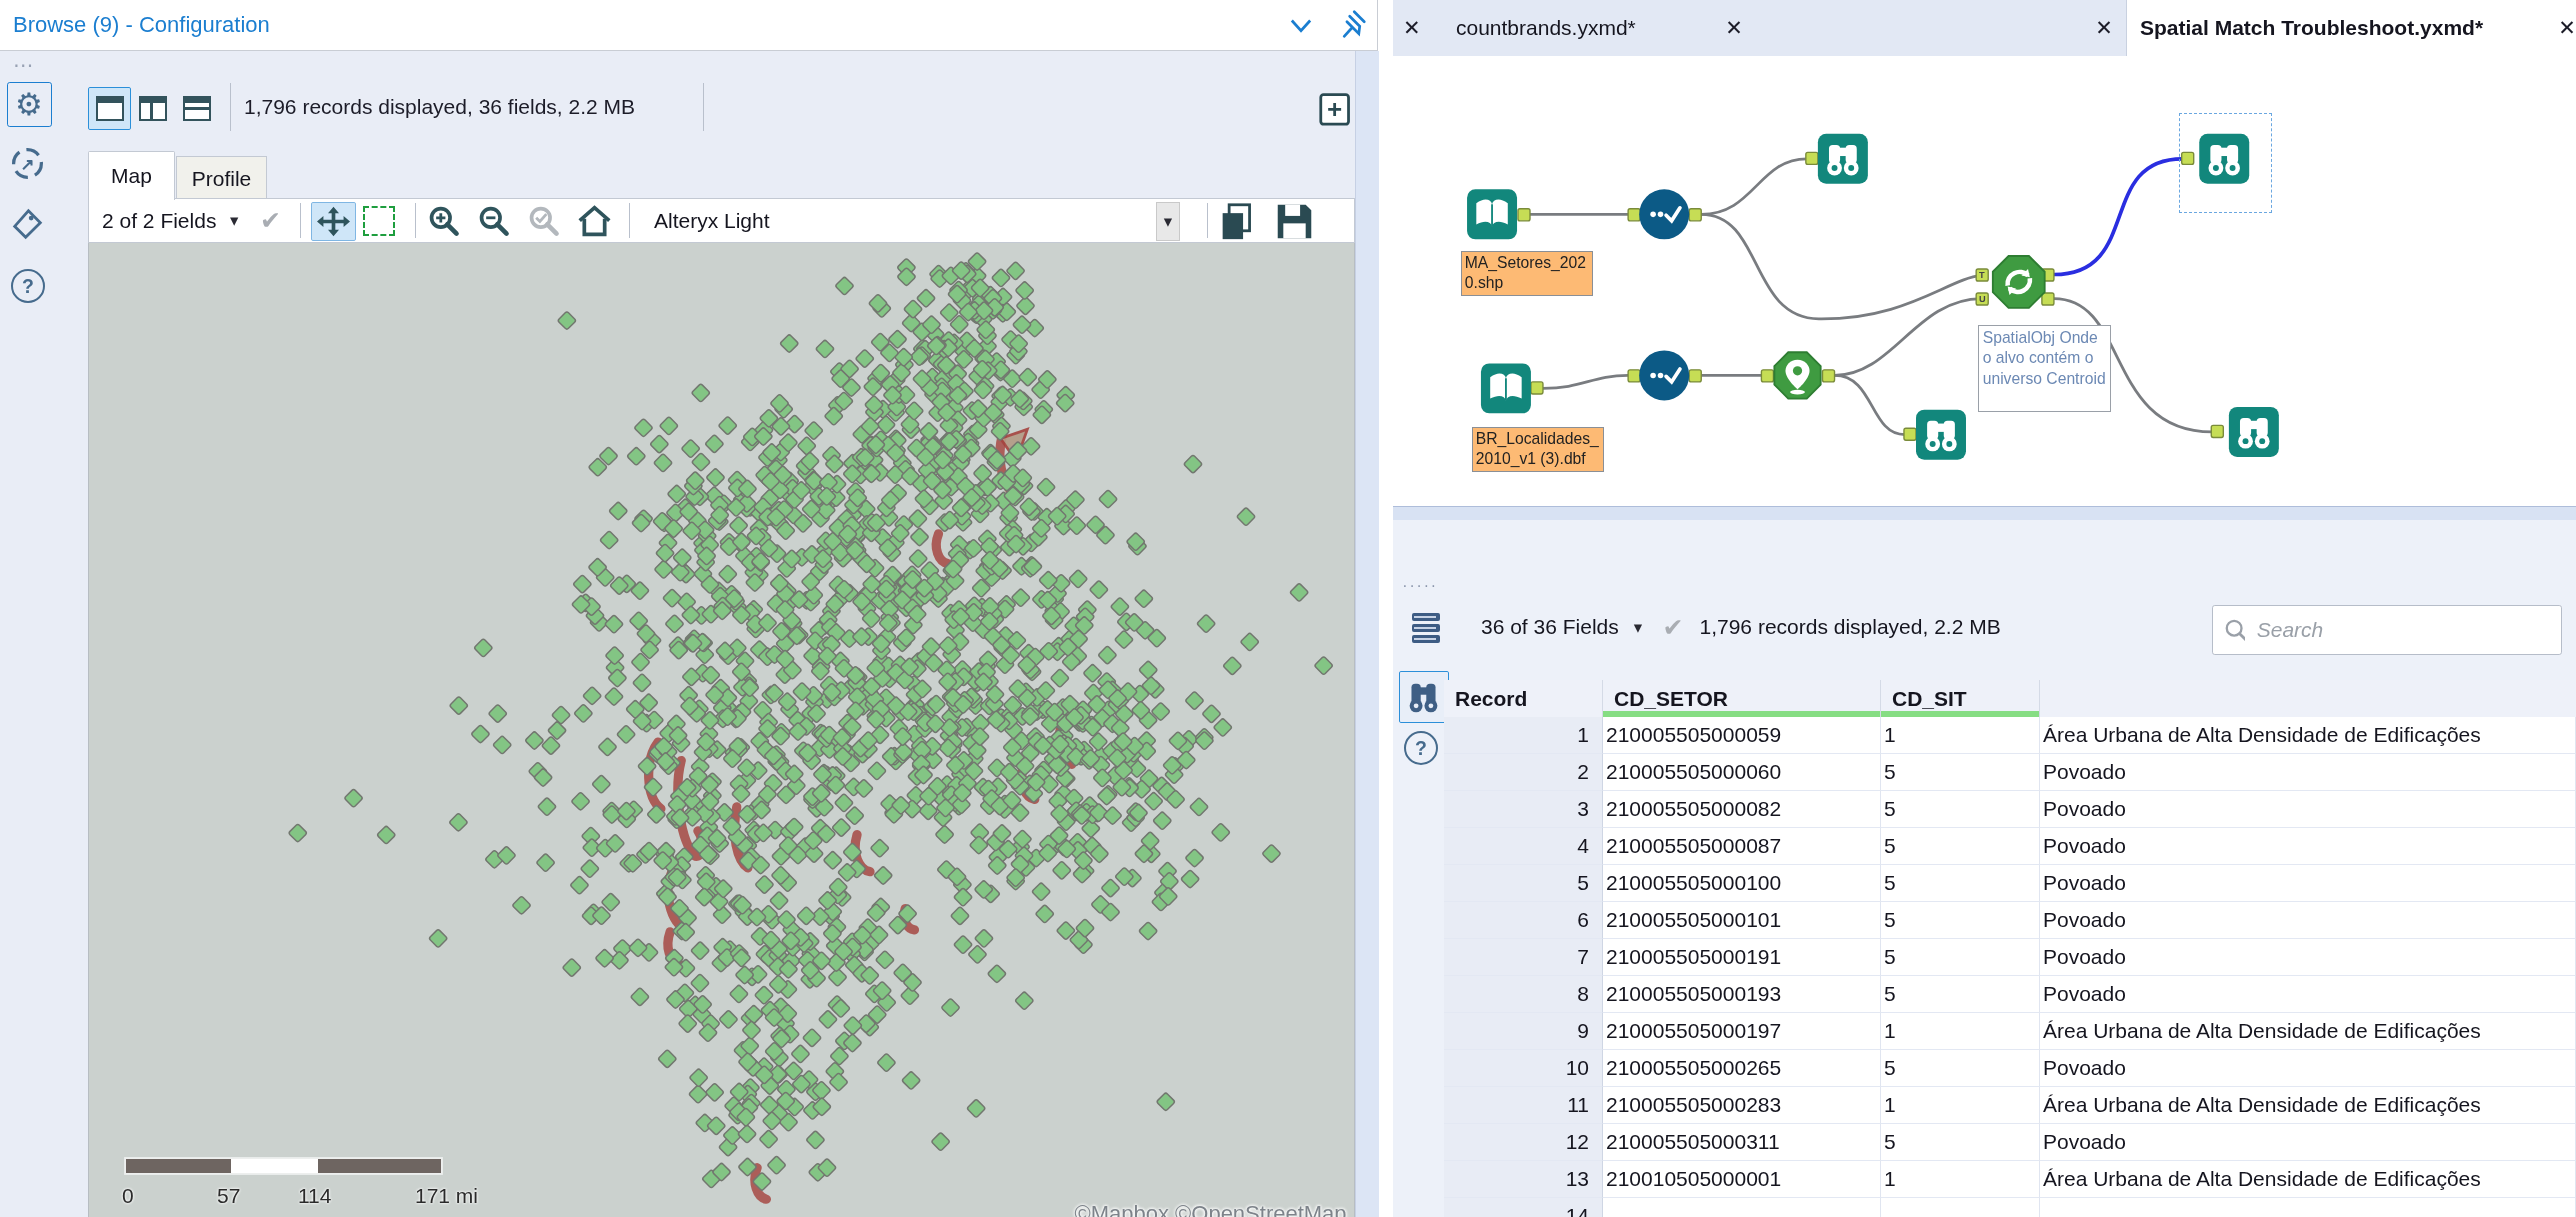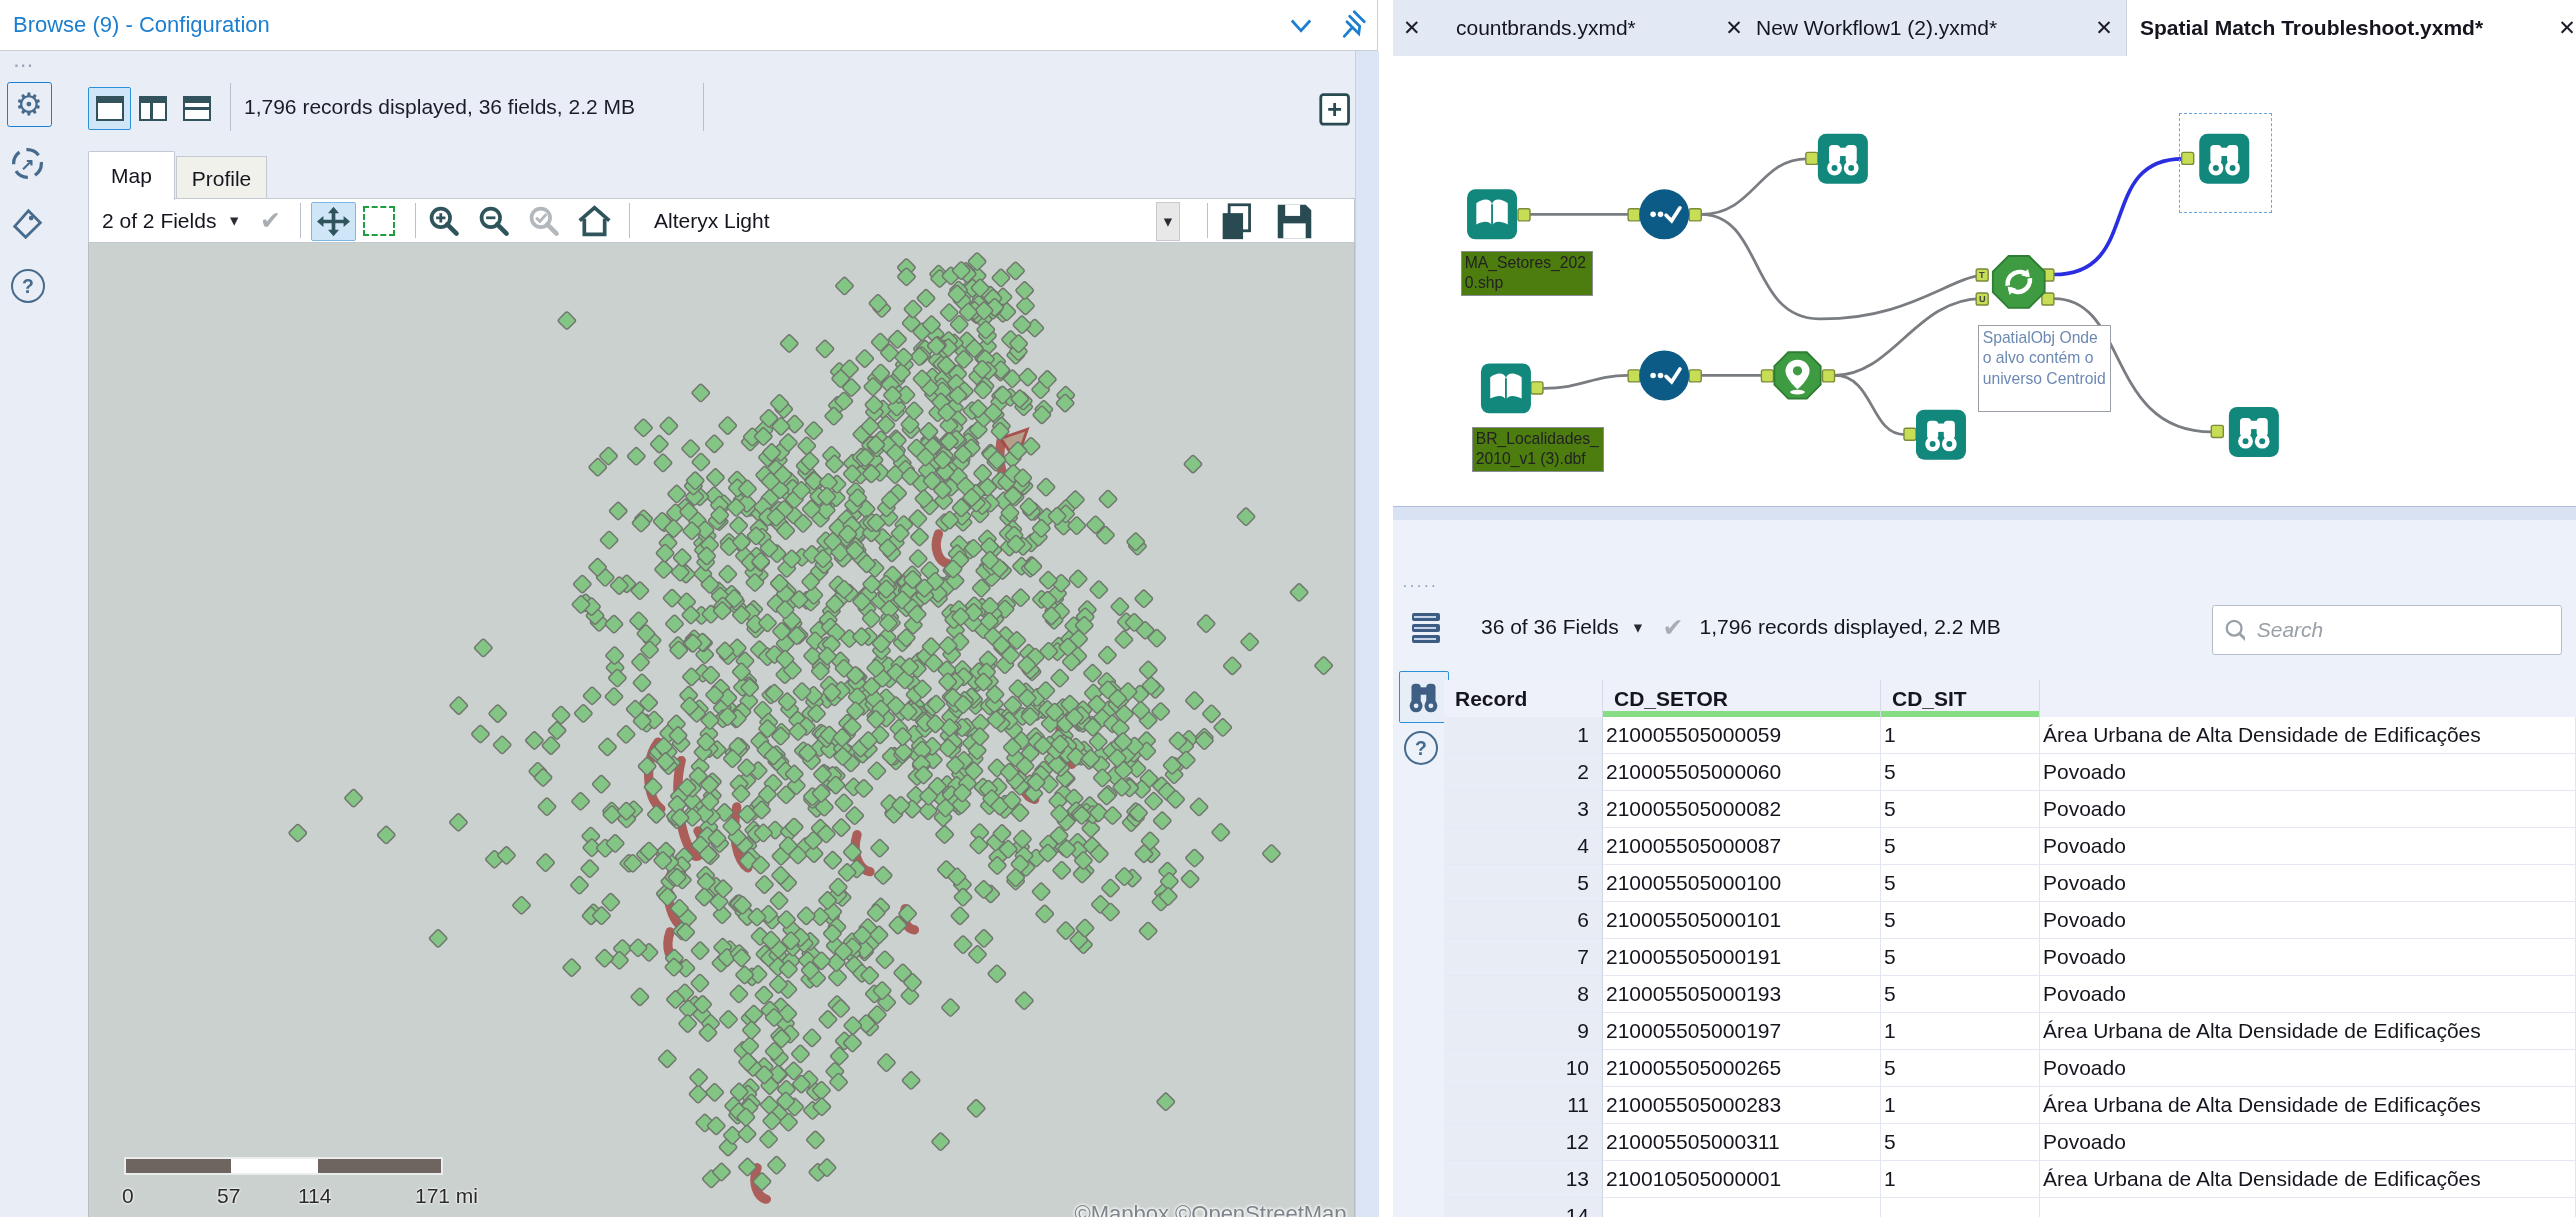--- a/index.html
+++ b/index.html
@@ -49,21 +49,21 @@
 
   
   .tabbar{left:1393px;top:0;width:1183px;height:56px;background:#e2e8f4;overflow:hidden;}
   .tb-x{position:absolute;top:0;width:30px;height:56px;display:flex;align-items:center;justify-content:center;
     font-size:21px;color:#1c1c28;}
   .tb-lab{position:absolute;top:0;height:56px;display:flex;align-items:center;font-size:21px;color:#15151f;white-space:nowrap;overflow:hidden;}
   .tb-active-bg{position:absolute;left:733px;top:0;width:450px;height:56px;background:#ffffff;border-left:0.9px solid #c9d1e0;}
 
   
   .canvas{left:1393px;top:56px;width:1183px;height:450px;background:#ffffff;}
-  .tool-label{position:absolute;width:124px;background:#4d7c0f;border:0.9px solid #8a8f96;
+  .tool-label{position:absolute;width:124px;background:#fdba74;border:0.9px solid #8a8f96;
     font-size:15.7px;line-height:20.4px;color:#222;padding:0.9px 2.8px;word-break:break-all;}
   .annotation{position:absolute;left:585px;top:269px;width:124px;height:81px;background:#fff;border:1.9px solid #9aa0a8;
     font-size:15.7px;line-height:20.4px;color:#6c89b4;padding:1.9px 3.7px;}
   .sel-rect{position:absolute;left:786px;top:57px;width:91px;height:98px;border:1.9px dashed #6aa7e0;}
 
   
   .splitter{left:1393px;top:506px;width:1183px;height:14px;background:#d8e2f3;
     border-top:0.9px solid #aebdda;border-bottom:0.9px solid #c2cde2;}
   .results{left:1393px;top:520px;width:1183px;height:697px;background:#edf1f9;overflow:hidden;}
   .res-title{position:absolute;left:0;top:0;width:1183px;height:51px;border-bottom:0.9px solid #d2d8e6;
@@ -1809,21 +1809,20 @@
     <div class="abs map-attr nowrap">©Mapbox ©OpenStreetMap</div>
   </div>
 
   <div class="abs scrollstrip"></div>
 
   <div class="abs tabbar">
     <div class="tb-active-bg"></div>
     <div class="tb-x" style="left:3.7px;">✕</div>
     <div class="tb-lab" style="left:63px;width:255px;">countbrands.yxmd*</div>
     <div class="tb-x" style="left:326px;">✕</div>
-    <div class="tb-lab" style="left:363px;width:315px;">New Workflow1 (2).yxmd*</div>
     <div class="tb-x" style="left:696px;">✕</div>
     <div class="tb-lab" style="left:747px;width:407px;font-weight:bold;">Spatial Match Troubleshoot.yxmd*</div>
     <div class="tb-x" style="left:1159px;">✕</div>
   </div>
 
   <div class="abs canvas">
     <svg width="1183" height="450" viewBox="0 0 1278 486">
       <defs>
         <g id="ic-browse">
           <rect x="0" y="0" width="54" height="54" rx="9" fill="#12877c"></rect>

